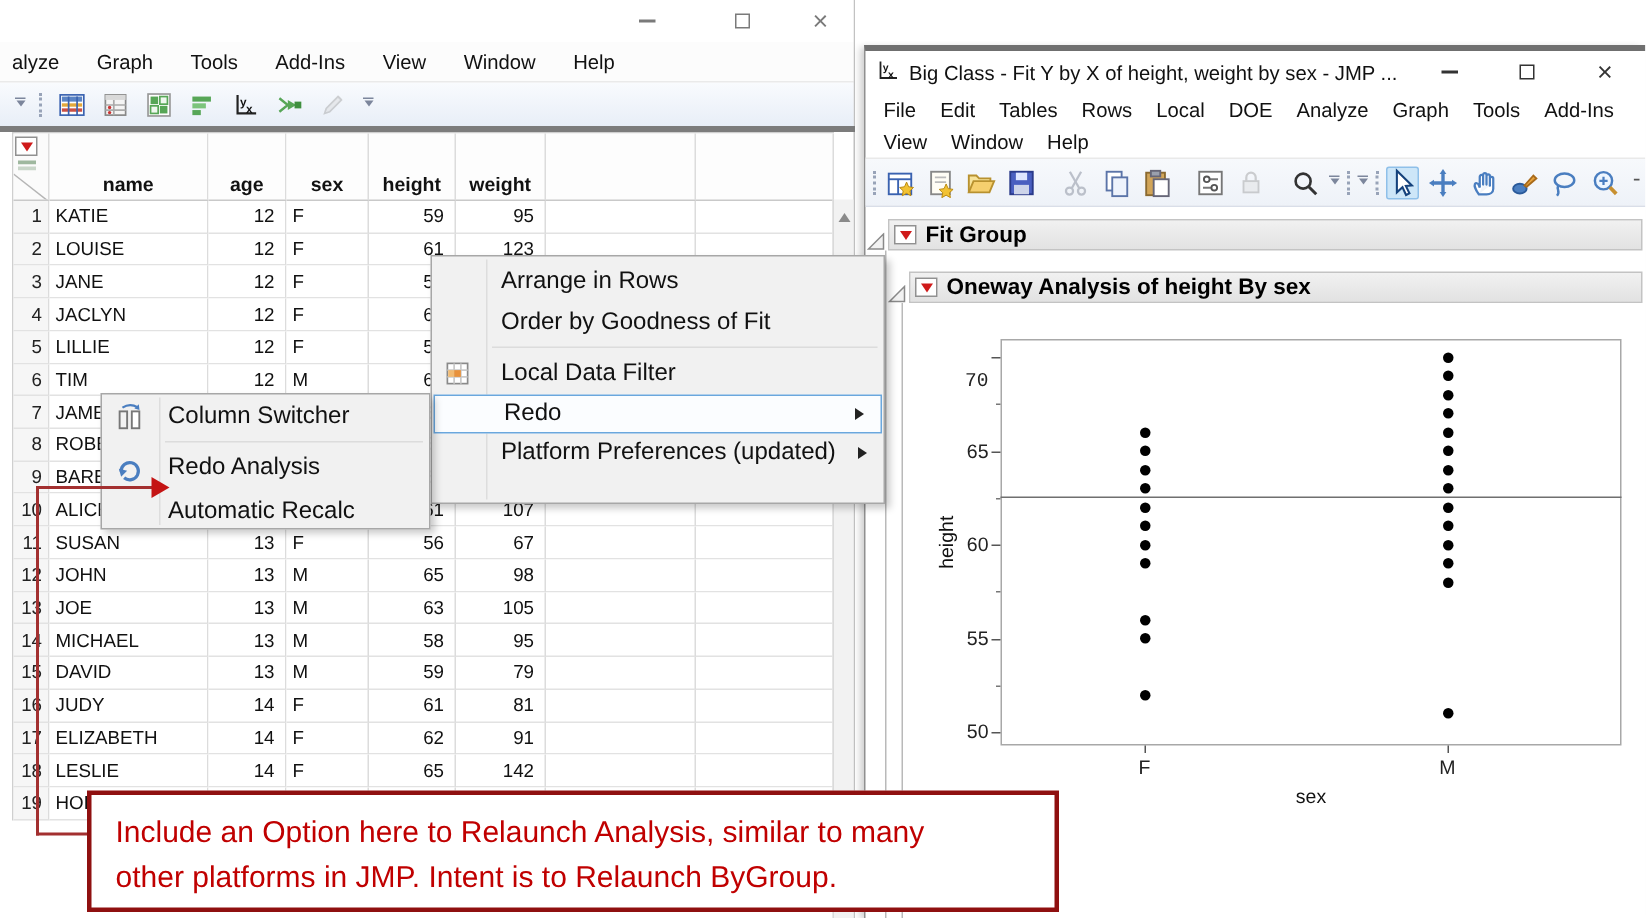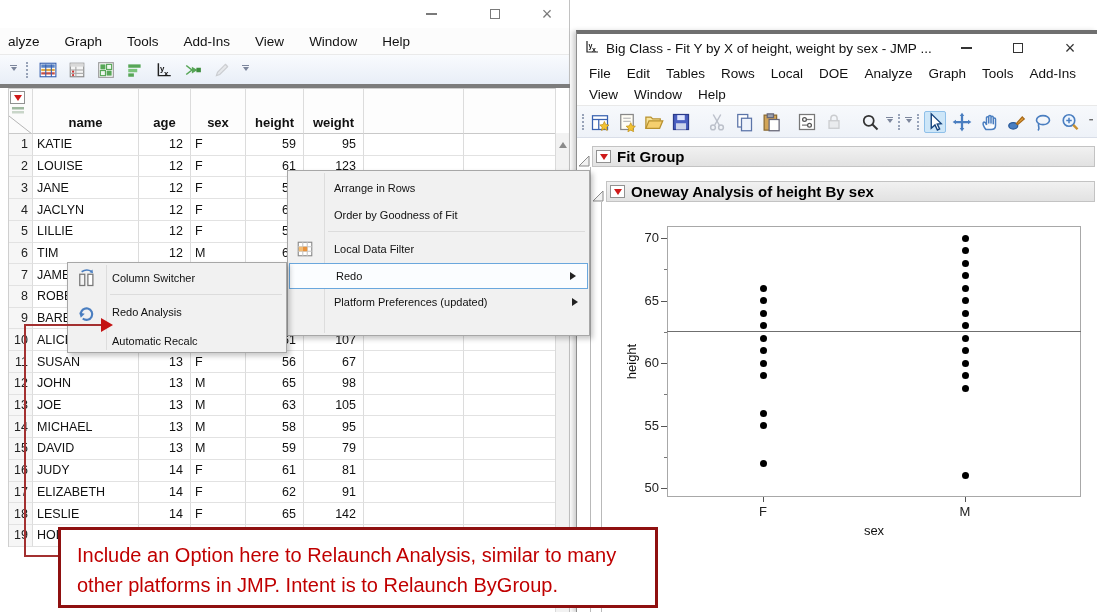--- a/index.html
+++ b/index.html
@@ -65,39 +65,39 @@
   .xtlab{position:absolute;width:40px;text-align:center;font-size:13px;color:#222}
   .tickmaj{position:absolute;width:6px;height:1px;background:#555}
   .tickmin{position:absolute;width:3px;height:1px;background:#777}
   .xtick{position:absolute;width:1px;height:5px;background:#555}
   .dot{position:absolute;width:7px;height:7px;border-radius:50%;background:#000}
   #meanline{position:absolute;left:90px;width:414px;height:1px;background:#6f6f6f}
   #ylab{position:absolute;left:26px;top:320px;width:56px;height:15px;text-align:center;font-size:13px;transform:rotate(-90deg)}
   #xlab{position:absolute;left:277px;top:489px;width:40px;text-align:center;font-size:13px}
 
   
-  .cmenu{position:absolute;background:#f1f1f1;border:1px solid #a7a7a7;box-shadow:3px 3px 5px rgba(0,0,0,.22);font-size:11px}
+  .cmenu{position:absolute;background:#f1f1f1;border:1px solid #a7a7a7;box-shadow:3px 3px 5px rgba(0,0,0,.22);font-size:16px}
   .gutter{position:absolute;top:2px;bottom:2px;width:1px;background:#ddd}
   .mi{position:relative;display:flex;align-items:center}
   .mi .micon{position:absolute;left:8px;display:flex;align-items:center}
   .mi .marrow{position:absolute;right:7px;width:0;height:0;border:4.5px solid transparent;border-left:6px solid #222}
   .msep{height:1px;background:#dcdcdc;margin:3px 4px 2px 40px}
   .mi.hl{border:1px solid #6aa7dd;background:#fbfdff;margin:0 1px}
   #menu-main{left:287px;top:170px;width:303px;height:166px;padding-top:3px;z-index:10}
   #menu-main .mi{padding-left:46px}
   #menu-sub{left:67px;top:262px;width:220px;height:91px;padding-top:2px;z-index:11}
   #menu-sub .mi{padding-left:44px}
   #menu-sub .msep{margin-left:42px}
 
   
   #conn-h1{position:absolute;left:24px;top:324px;width:78px;height:2px;background:#a33030;z-index:12}
   #conn-head{position:absolute;left:101px;top:318px;width:0;height:0;border:7px solid transparent;border-left:12px solid #c41414;z-index:12}
   #conn-v{position:absolute;left:24px;top:324px;width:2px;height:233px;background:#a33030;z-index:12}
   #conn-h2{position:absolute;left:24px;top:555px;width:36px;height:2px;background:#a33030;z-index:12}
-  #annot{position:absolute;left:58px;top:527px;width:600px;height:81px;background:#fff;border:3px solid #8f1010;z-index:13;padding:10px 0 0 16px}
+  #annot{position:absolute;left:58px;top:527px;width:648px;height:81px;background:#fff;border:3px solid #8f1010;z-index:13;padding:10px 0 0 16px}
   #annot .aline{color:#c00000;font-size:20px;line-height:30px;white-space:nowrap}
 </style>
 </head>
 <body>
 
 <div class="canvas">
 
   <div id="lwin">
     <div id="l-titlebar">
       <div class="winctl" style="left:414px">
@@ -593,21 +593,21 @@
       <span class="redbtn"></span>
       <span class="lbl">Oneway Analysis of height By sex</span>
     </div>
     <div class="treeline" style="left:24px;top:168px;height:410px"></div>
 
     <div id="frame"></div>
     <div id="meanline" style="top: 297px;"></div>
     <div id="ylab">height</div>
     <div id="xlab">sex</div>
     <div id="plot-dyn">
-        <div class="ytlab" style="left: 50px; top: 196px;">70</div>
+        <div class="ytlab" style="left: 50px; top: 212px; font-family: Liberation Mono, monospace;">70</div>
         <div class="tickmaj" style="left: 84px; top: 204px;"></div>
         <div class="ytlab" style="left: 50px; top: 258.5px;">65</div>
         <div class="tickmaj" style="left: 84px; top: 266.5px;"></div>
         <div class="ytlab" style="left: 50px; top: 321px;">60</div>
         <div class="tickmaj" style="left: 84px; top: 329px;"></div>
         <div class="ytlab" style="left: 50px; top: 383.5px;">55</div>
         <div class="tickmaj" style="left: 84px; top: 391.5px;"></div>
         <div class="ytlab" style="left: 50px; top: 446px;">50</div>
         <div class="tickmaj" style="left: 84px; top: 454px;"></div>
         <div class="tickmin" style="left: 87px; top: 422.75px;"></div>

